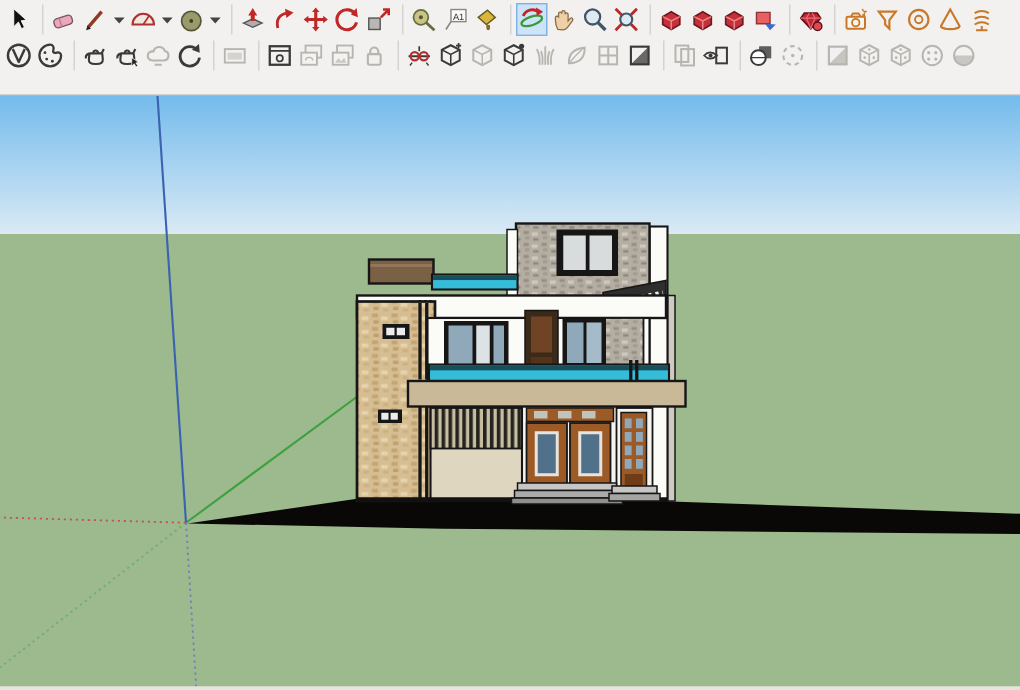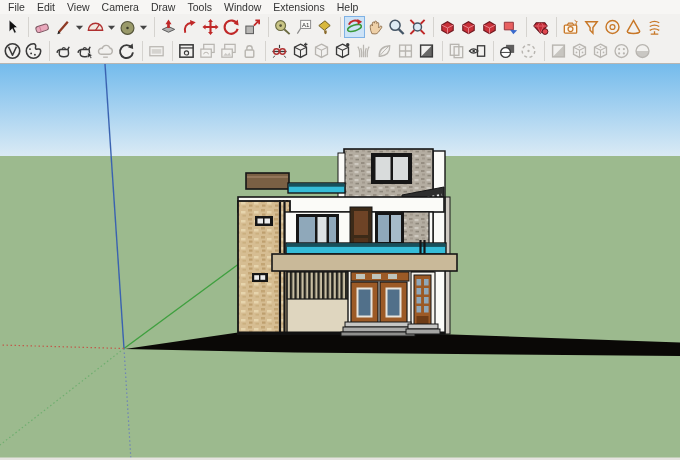--- a/index.html
+++ b/index.html
@@ -18,31 +18,20 @@
   .ticon.sel{background:#CDE3F7;outline:1px solid #7FB2E5;}
   .tsep{width:5px;height:20px;border-right:1px solid #D5D3CF;margin:0 3px 0 0;}
   .viewport{position:absolute;top:63px;left:0;width:680px;height:397px;
             border-top:1px solid #B8B6B2;box-sizing:border-box;}
   .viewport svg{display:block;}
 </style>
 </head>
 <body>
 
 <div class="app">
-  <div class="menubar" id="menubar">
-      <span class="menu-item">File</span>
-      <span class="menu-item">Edit</span>
-      <span class="menu-item">View</span>
-      <span class="menu-item">Camera</span>
-      <span class="menu-item">Draw</span>
-      <span class="menu-item">Tools</span>
-      <span class="menu-item">Window</span>
-      <span class="menu-item">Extensions</span>
-      <span class="menu-item">Help</span>
-    </div>
   <div class="toolbar" id="row1">
       <span class="ticon" title="select-tool">
         <svg viewBox="0 0 20 20" xmlns="http://www.w3.org/2000/svg">
           <path d="M6.5 2.5 L6.5 15 L9.8 11.8 L12 16.5 L14 15.4 L11.7 10.9 L15.3 10.4 Z" fill="#111" stroke="#fff" stroke-width=".6"></path>
         </svg>
       </span>
       <span class="tsep"></span>
       <span class="ticon" title="eraser-tool">
         <svg viewBox="0 0 20 20" xmlns="http://www.w3.org/2000/svg">
           <g transform="rotate(-18 10 11)">

